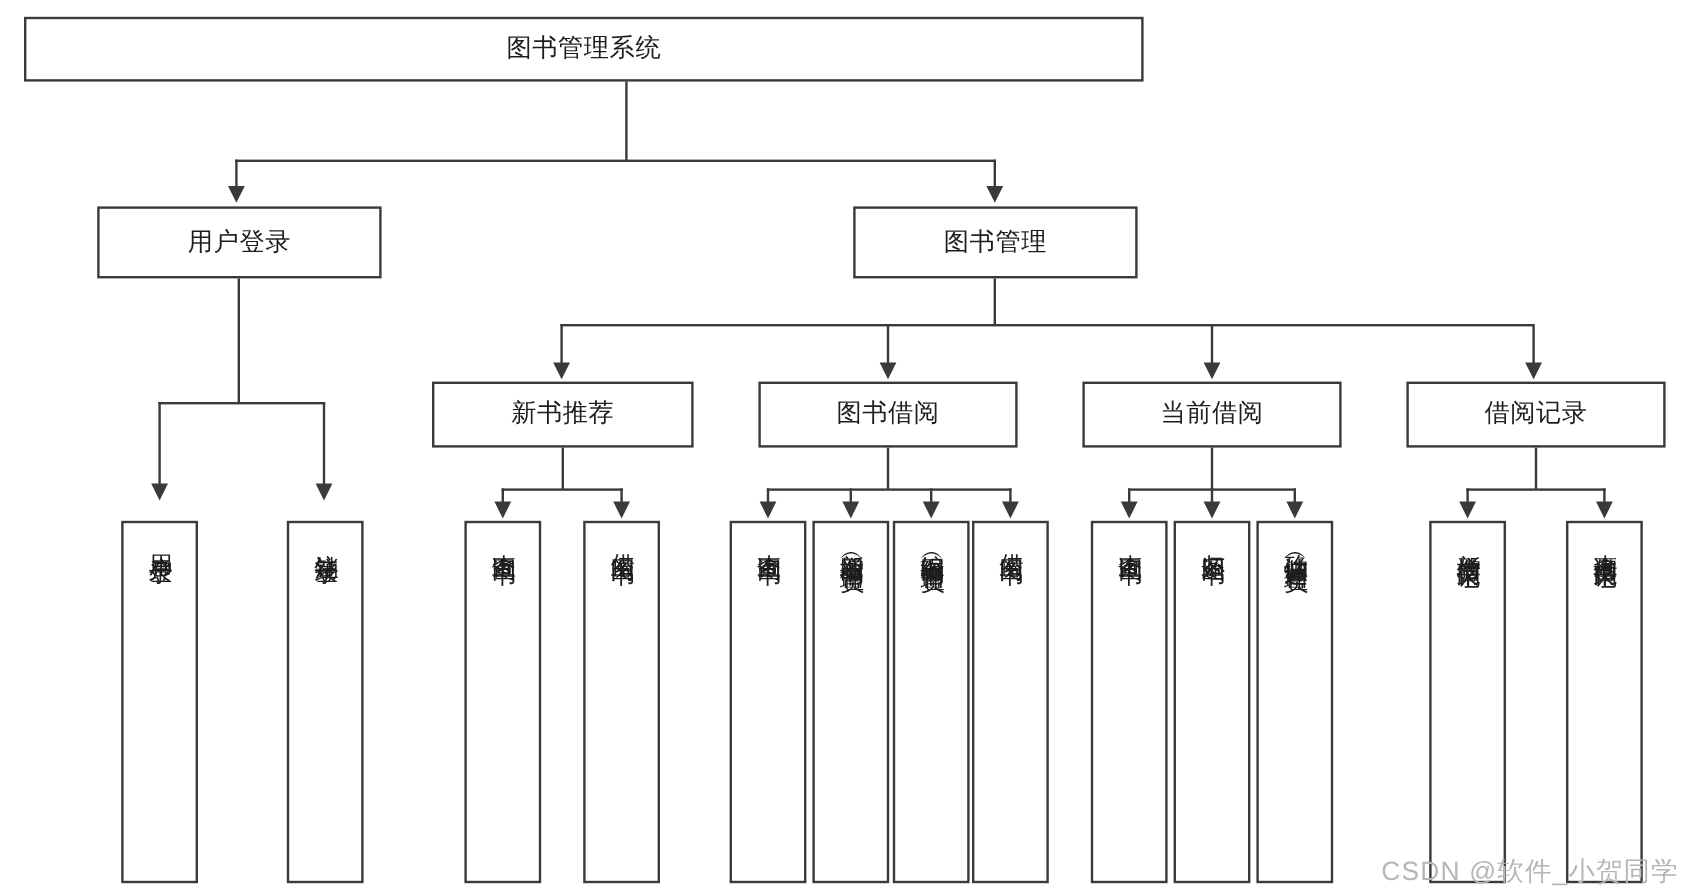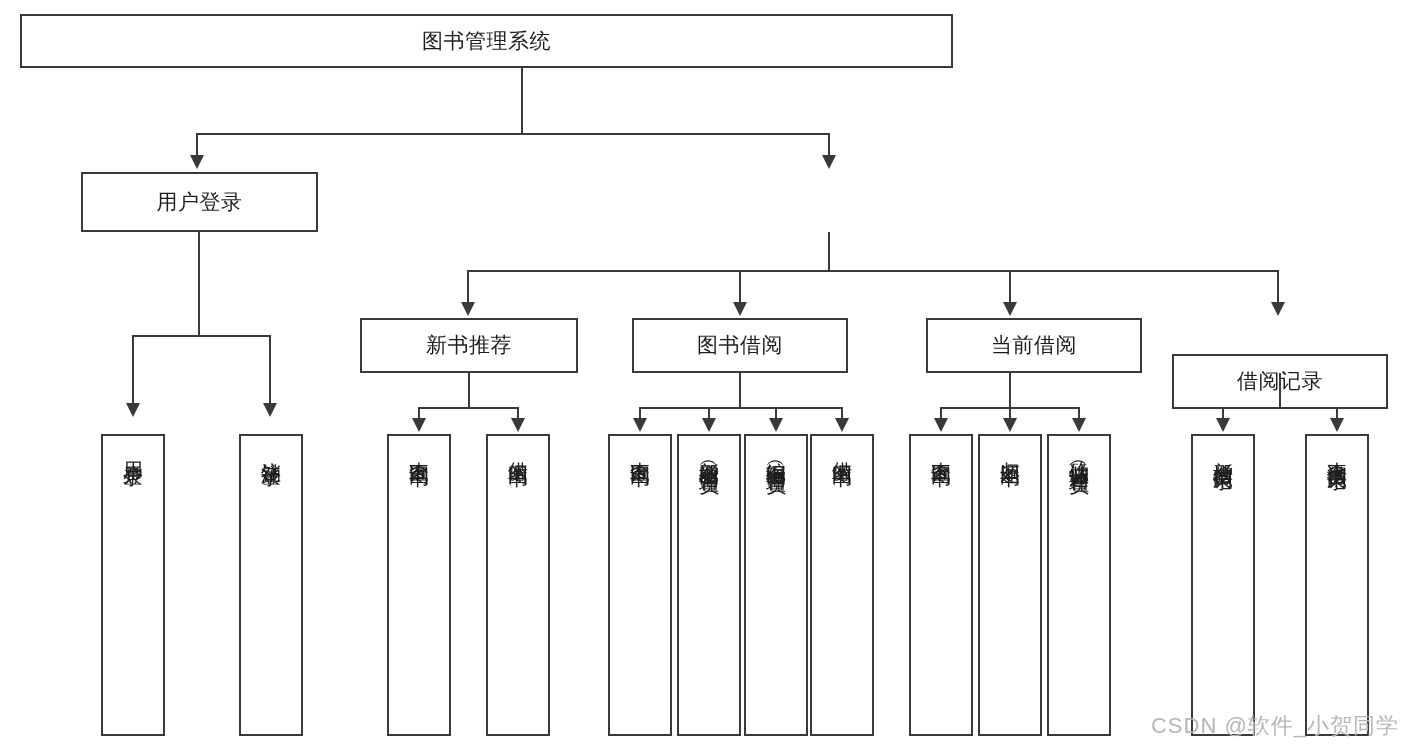--- a/index.html
+++ b/index.html
@@ -90,20 +90,23 @@
   <div class="conn h" style="left:196px; top:133px; width:634px; height:2px;"></div>
 
   <div class="conn v" style="left:196px; top:133px; width:2px; height:24px;"></div>
   <div class="arrow" style="left:190px; top:155px;"></div>
 
   <div class="conn v" style="left:828px; top:133px; width:2px; height:24px;"></div>
   <div class="arrow" style="left:822px; top:155px;"></div>
 
   <div class="node" style="left:81px; top:172px; width:237px; height:60px;">
     <span class="node-label">用户登录</span>
+  </div>
+  <div class="node" style="left:711px; top:172px; width:237px; height:60px;">
+    <span class="node-label">图书管理</span>
   </div>
 
   <div class="conn v" style="left:198px; top:232px; width:2px; height:104px;"></div>
   <div class="conn h" style="left:132px; top:335px; width:139px; height:2px;"></div>
   <div class="conn v" style="left:132px; top:335px; width:2px; height:70px;"></div>
   <div class="arrow" style="left:126px; top:403px;"></div>
   <div class="conn v" style="left:269px; top:335px; width:2px; height:70px;"></div>
   <div class="arrow" style="left:263px; top:403px;"></div>
 
   <div class="conn v" style="left:828px; top:232px; width:2px; height:39px;"></div>
@@ -116,24 +119,24 @@
   <div class="arrow" style="left:1003px; top:302px;"></div>
   <div class="conn v" style="left:1277px; top:270px; width:2px; height:34px;"></div>
   <div class="arrow" style="left:1271px; top:302px;"></div>
 
   <div class="node" style="left:360px; top:318px; width:218px; height:55px;">
     <span class="node-label">新书推荐</span>
   </div>
   <div class="node" style="left:632px; top:318px; width:216px; height:55px;">
     <span class="node-label">图书借阅</span>
   </div>
-  <div class="node" style="left:902px; top:318px; width:216px; height:55px;margin-left:24px;">
+  <div class="node" style="left:902px; top:318px; width:216px; height:55px;">
     <span class="node-label">当前借阅</span>
   </div>
-  <div class="node" style="left:1172px; top:318px; width:216px; height:55px;margin-top:36px;">
+  <div class="node" style="left:1172px; top:318px; width:216px; height:55px;">
     <span class="node-label">借阅记录</span>
   </div>
 
   <div class="conn v" style="left:468px; top:373px; width:2px; height:35px;"></div>
   <div class="conn h" style="left:418px; top:407px; width:101px; height:2px;"></div>
   <div class="conn v" style="left:418px; top:407px; width:2px; height:14px;"></div>
   <div class="arrow" style="left:412px; top:418px;"></div>
   <div class="conn v" style="left:517px; top:407px; width:2px; height:14px;"></div>
   <div class="arrow" style="left:511px; top:418px;"></div>
 

